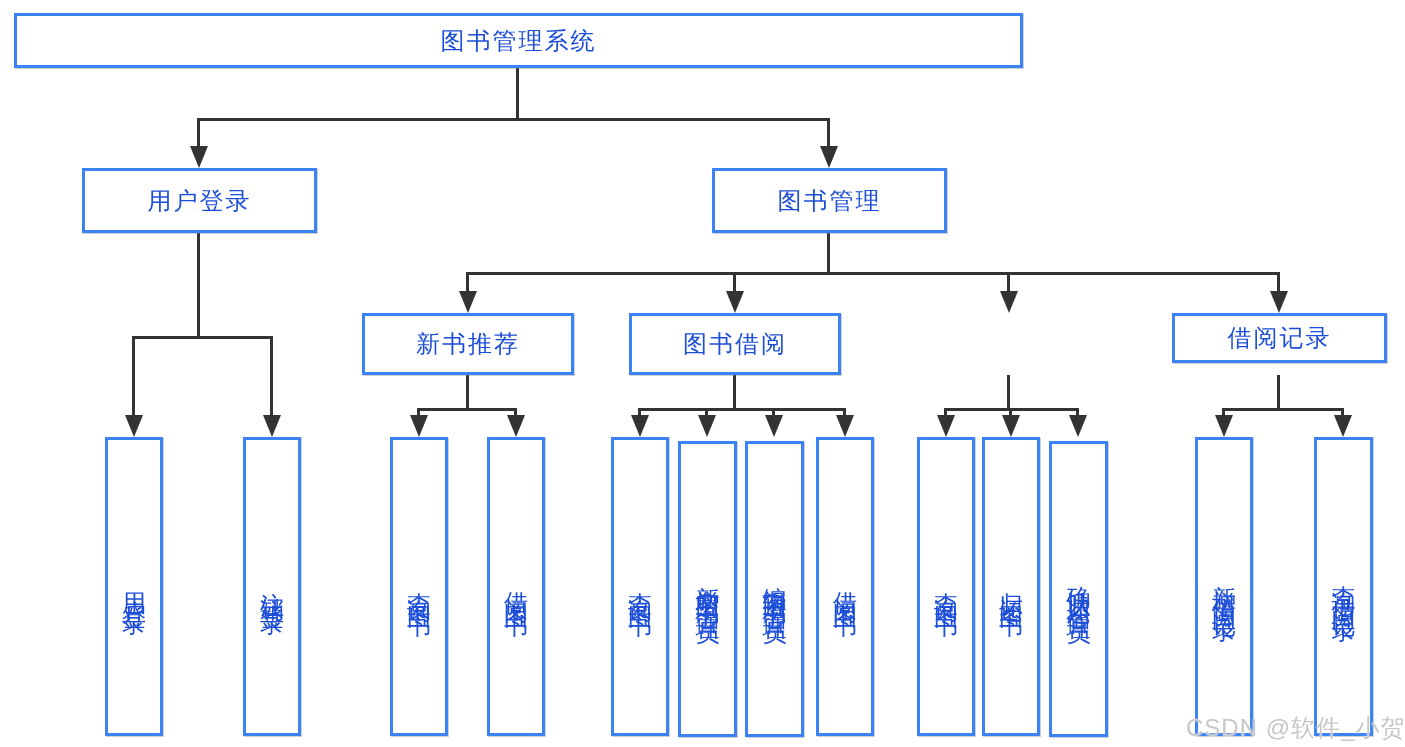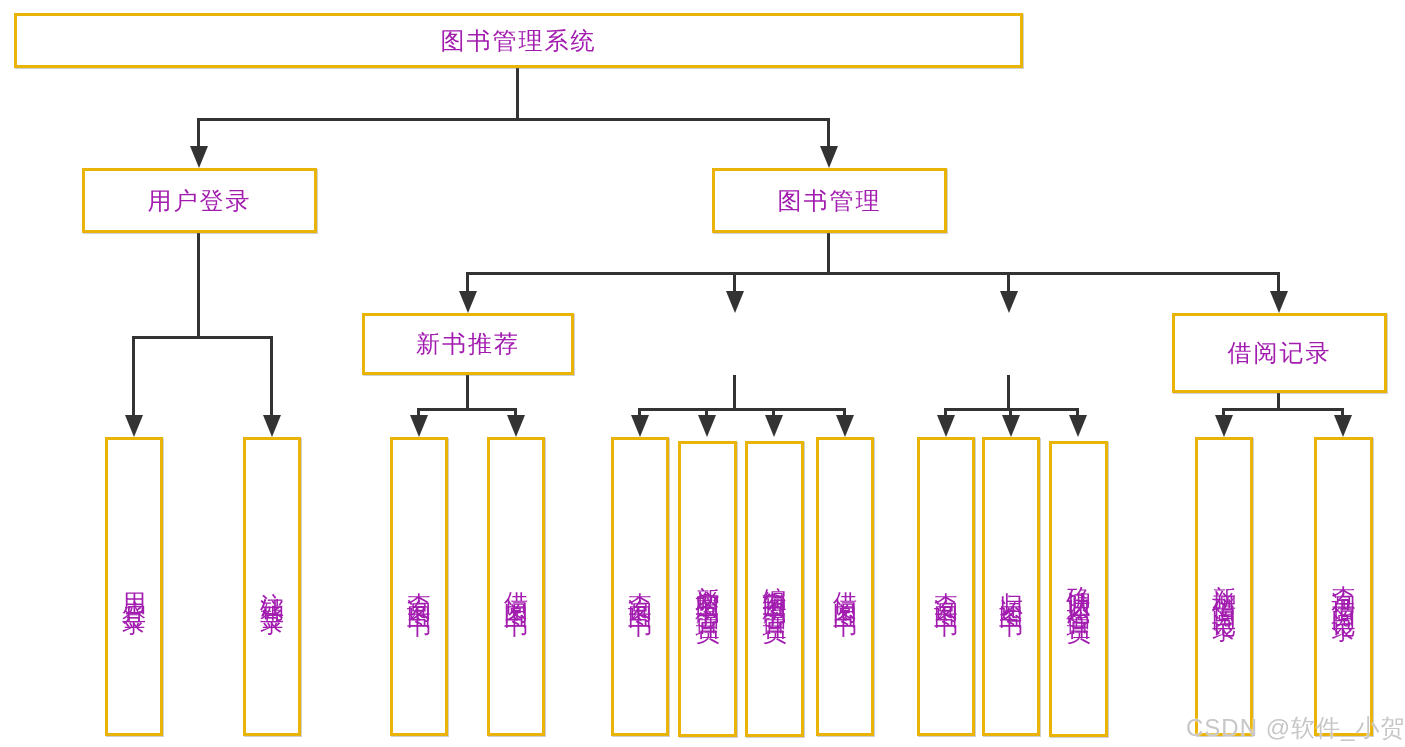--- a/index.html
+++ b/index.html
@@ -9,26 +9,26 @@
     background:#ffffff;
     font-family:"Liberation Sans","DejaVu Sans",sans-serif;
     color:#333;
     overflow:hidden;
   }
   
   .box{
     position:absolute;
     box-sizing:border-box;
     background:#fff;
-    border:3px solid #eab308;
+    border:3px solid #3b82f6;
     display:flex;
     align-items:center;
     justify-content:center;
     font-size:24px;
-    color:#a21caf;
+    color:#1d4ed8;
     letter-spacing:2px;
     box-shadow:1px 1px 0 rgba(120,120,120,.35);
   }
   .box.v{
     writing-mode:vertical-lr;
     text-orientation:mixed;
     letter-spacing:7px;
     line-height:52px;
     padding:6px 0;
   }
@@ -42,21 +42,21 @@
     border-right:9px solid transparent;
     border-top:22px solid #333;
   }
   
   #n-root{left:14px;top:13px;width:1009px;height:55px;}
   #n-ulogin{left:82px;top:168px;width:235px;height:65px;}
   #n-bmgmt{left:712px;top:168px;width:235px;height:65px;}
   #n-nr{left:362px;top:313px;width:212px;height:62px;}
   #n-bb{left:629px;top:313px;width:212px;height:62px;}
   #n-cb{left:902px;top:313px;width:215px;height:62px;}
-  #n-br{left:1172px;top:313px;width:215px;height:80px;}
+  #n-br{left:1172px;top:313px;width:215px;height:50px;}
   #lf1{left:105px;top:437px;width:58px;height:299px;}
   #lf2{left:243px;top:437px;width:58px;height:299px;}
   #lf3{left:390px;top:437px;width:58px;height:299px;}
   #lf4{left:487px;top:437px;width:58px;height:299px;}
   #lf5{left:611px;top:437px;width:58px;height:299px;}
   #lf6{left:678px;top:441px;width:59px;height:296px;}
   #lf7{left:745px;top:441px;width:59px;height:296px;}
   #lf8{left:816px;top:437px;width:58px;height:299px;}
   #lf9{left:917px;top:437px;width:58px;height:299px;}
   #lf10{left:982px;top:437px;width:58px;height:299px;}
@@ -139,20 +139,21 @@
   <div class="vl" style="left:1341px;top:408px;height:10px;"></div>
   <div class="ah" style="left:1215px;top:415px;"></div>
   <div class="ah" style="left:1334px;top:415px;"></div>
 
   <div class="box" id="n-root">图书管理系统</div>
 
   <div class="box" id="n-ulogin">用户登录</div>
   <div class="box" id="n-bmgmt">图书管理</div>
 
   <div class="box" id="n-nr">新书推荐</div>
+  <div class="box" id="n-bb">图书借阅</div>
   <div class="box" id="n-br">借阅记录</div>
 
   <div class="box v" id="lf1">用户登录</div>
   <div class="box v" id="lf2">注销登录</div>
 
   <div class="box v" id="lf3">查询图书</div>
   <div class="box v" id="lf4">借阅图书</div>
 
   <div class="box v" id="lf5">查询图书</div>
   <div class="box v" id="lf6">新增图书（管理员）</div>

